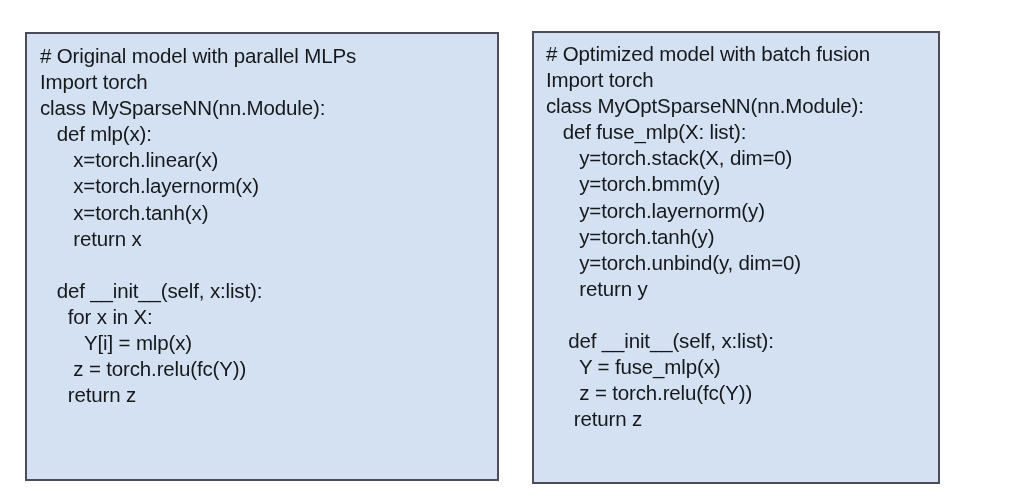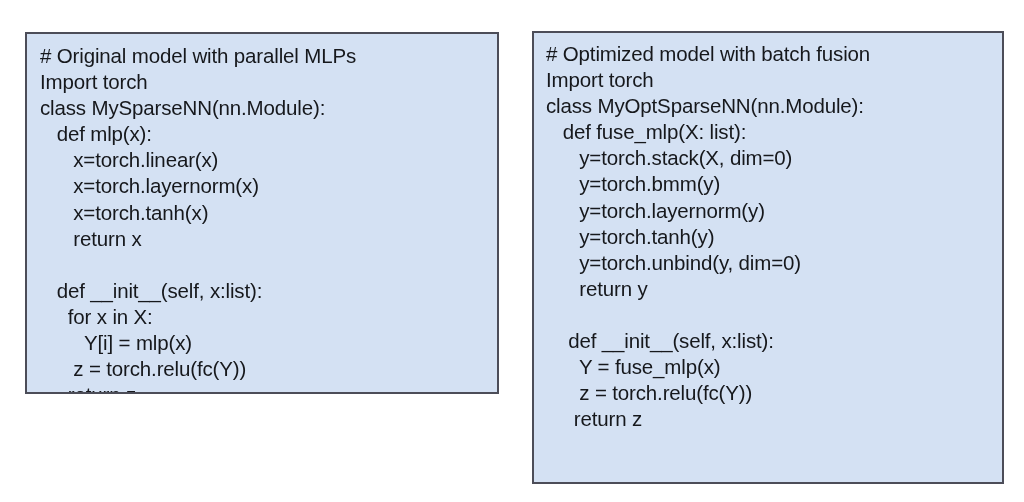--- a/index.html
+++ b/index.html
@@ -25,26 +25,26 @@
     position: absolute;
     box-sizing: border-box;
     background: #d4e1f3;
     border: 2px solid #4c4d58;
     overflow: hidden;
   }
   .code-panel.left {
     left: 25px;
     top: 32px;
     width: 474px;
-    height: 362px;
+    height: 449px;
   }
   .code-panel.right {
     left: 532px;
     top: 31px;
-    width: 472px;
+    width: 408px;
     height: 453px;
   }
 
   .code-block {
     position: absolute;
     left: 13px;
     top: 9px;
     right: 4px;
     margin: 0;
     font-family: "Liberation Sans", sans-serif;

